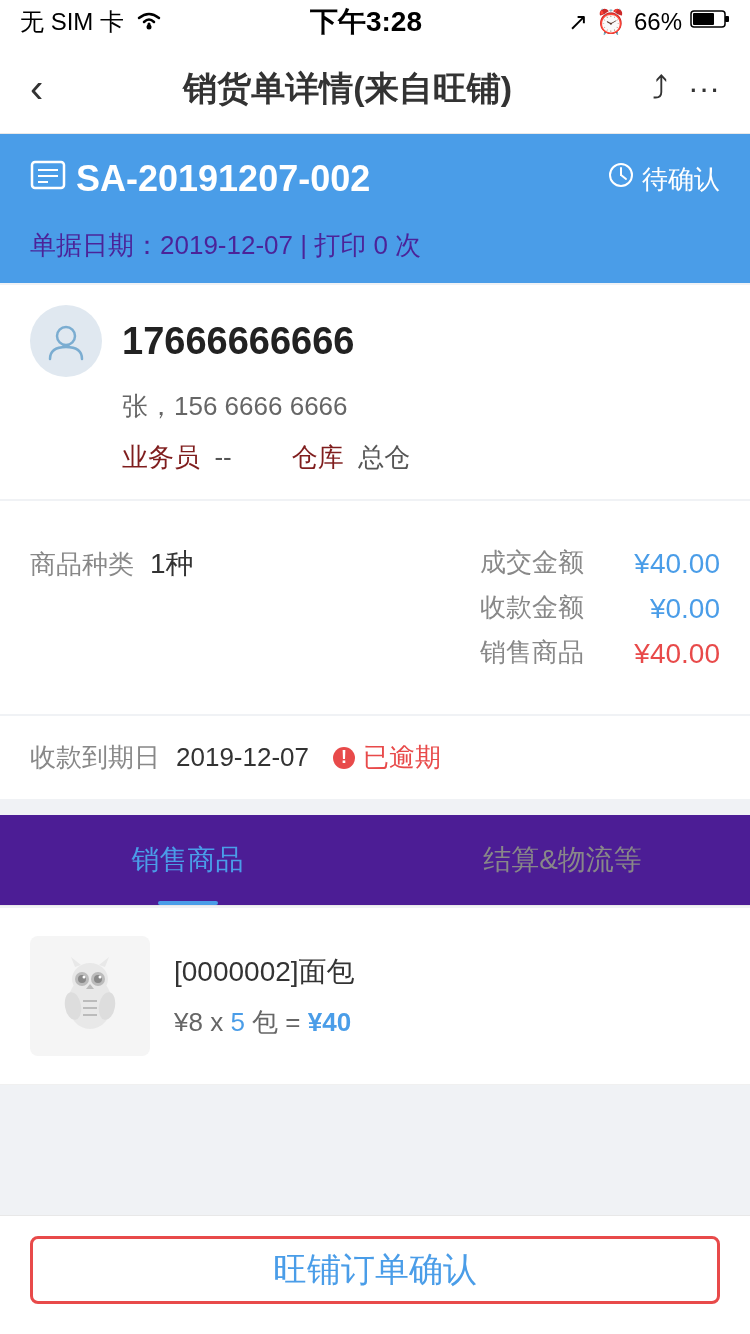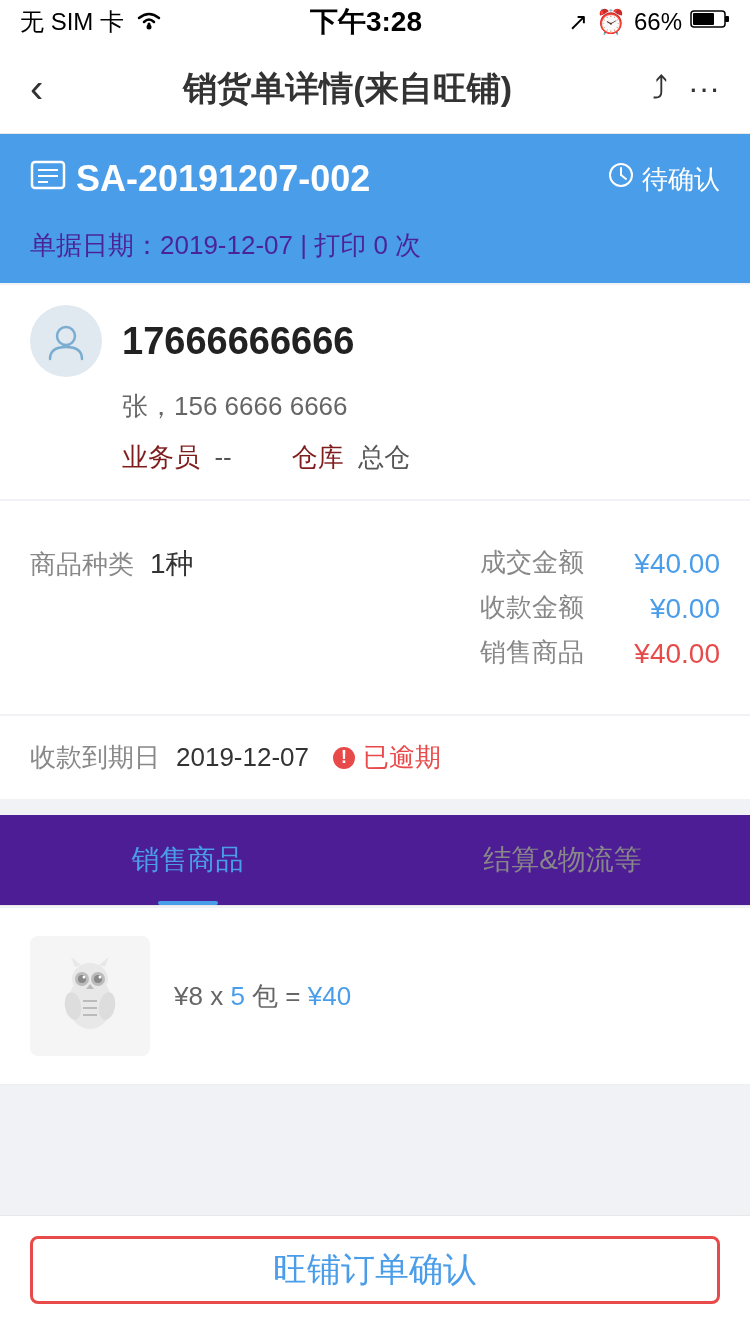--- a/index.html
+++ b/index.html
@@ -307,21 +307,21 @@
     }
     .product-price {
       font-size: 26px;
       color: #666;
     }
     .product-price .qty {
       color: #4a9de8;
     }
     .product-price .total {
       color: #4a9de8;
-      font-weight: 400;
+      font-weight: 700;
     }
 
     
     .bottom-area {
       background: #f0f2f5;
       flex: 1;
       min-height: 200px;
     }
 
     
@@ -509,20 +509,21 @@
 
         <ellipse cx="28" cy="55" rx="8" ry="14" fill="#ddd" transform="rotate(-10 28 55)"></ellipse>
         <ellipse cx="62" cy="55" rx="8" ry="14" fill="#ddd" transform="rotate(10 62 55)"></ellipse>
 
         <line x1="38" y1="50" x2="52" y2="50" stroke="#bbb" stroke-width="2"></line>
         <line x1="38" y1="57" x2="52" y2="57" stroke="#bbb" stroke-width="2"></line>
         <line x1="38" y1="64" x2="52" y2="64" stroke="#bbb" stroke-width="2"></line>
       </svg>
     </div>
     <div class="product-info">
+      <div class="product-name">[0000002]面包</div>
       <div class="product-price">
         <span>¥8</span>
         <span> x </span>
         <span class="qty">5</span>
         <span>包</span>
         <span> = </span>
         <span class="total">¥40</span>
       </div>
     </div>
   </div>

